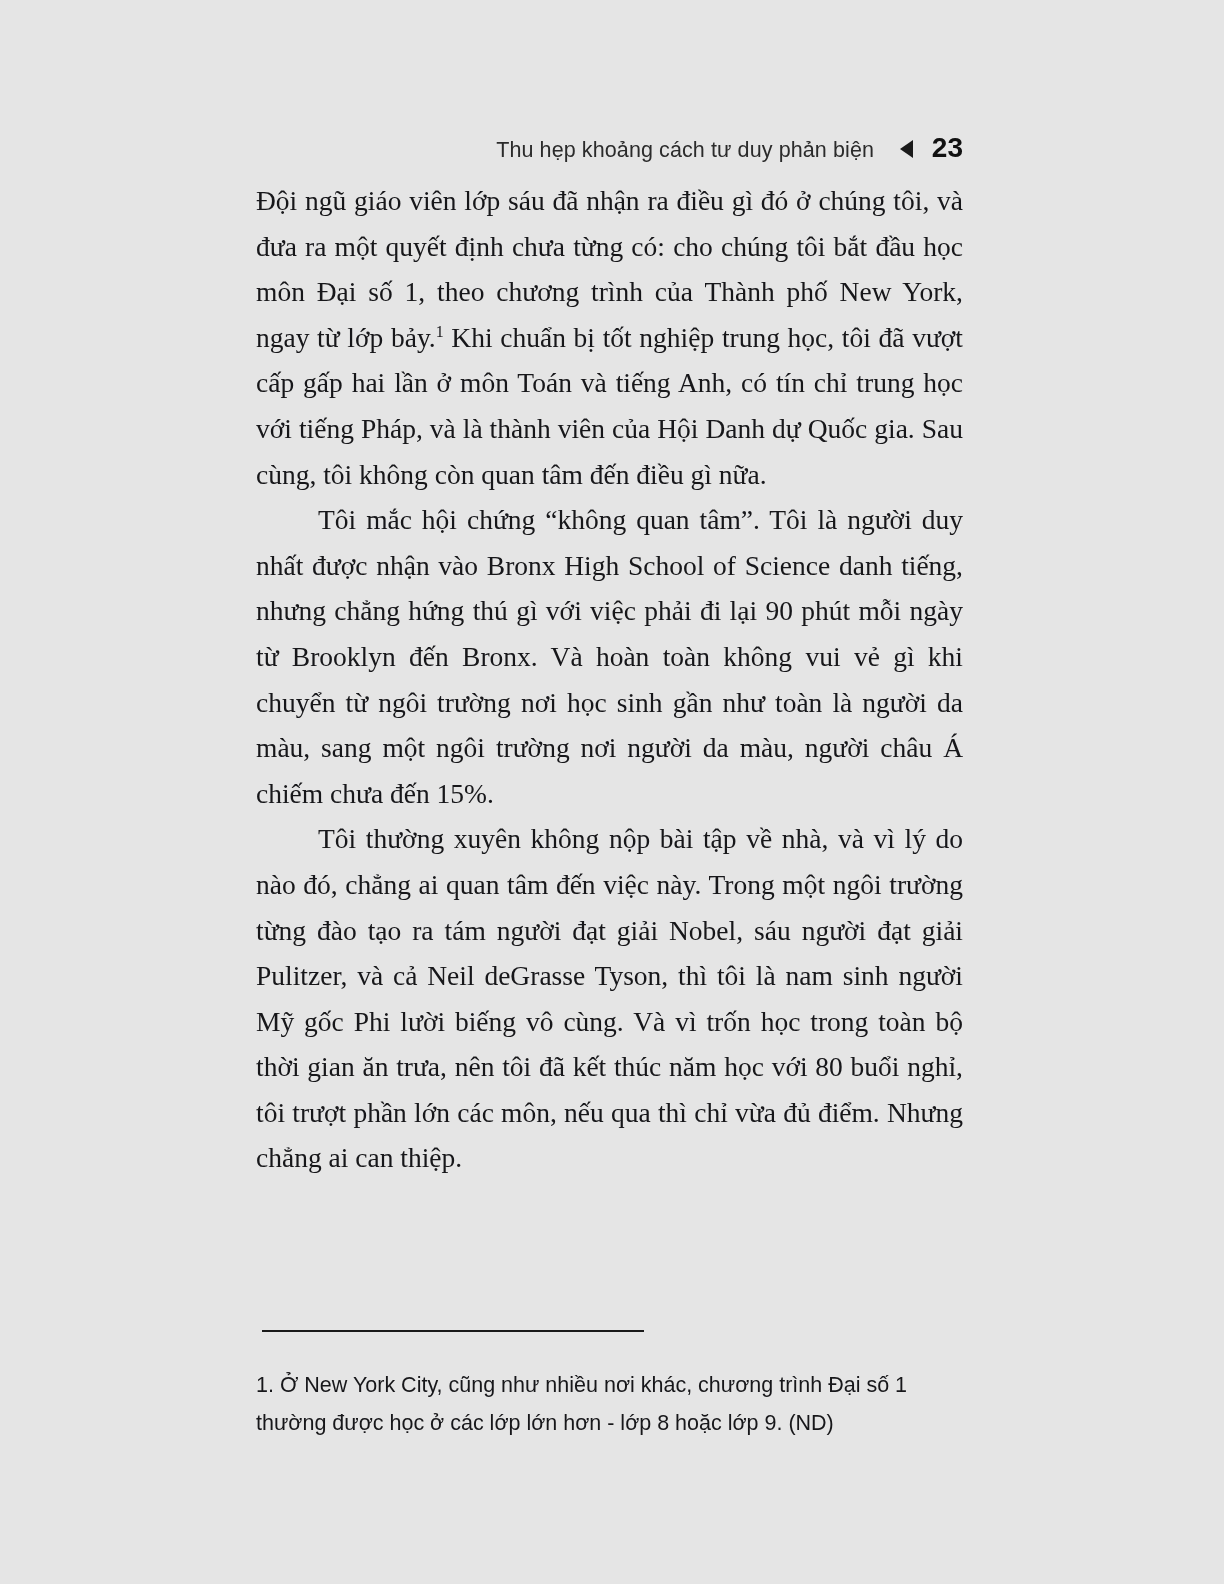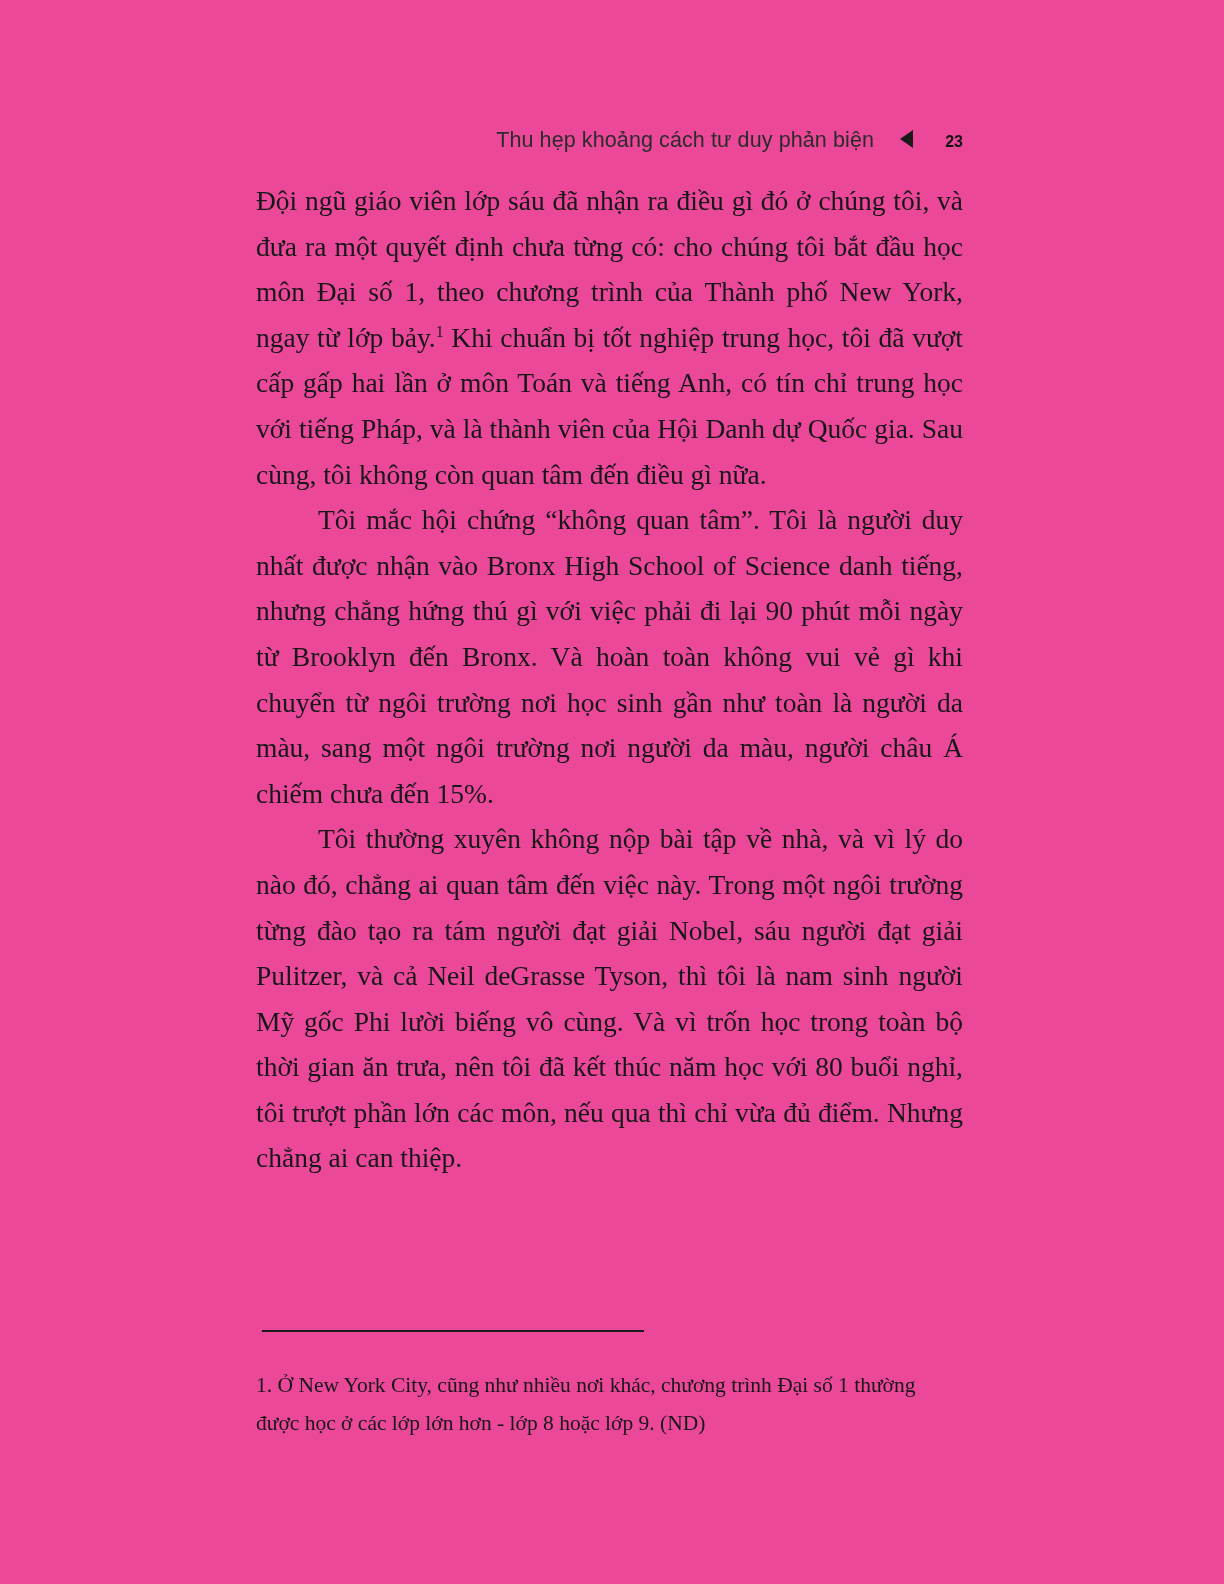--- a/index.html
+++ b/index.html
@@ -5,21 +5,21 @@
   html, body {
     margin: 0;
     padding: 0;
     background: #ffffff;
   }
 
   .page {
     position: relative;
     width: 1224px;
     height: 1584px;
-    background: #ec4899;
+    background: #e5e5e5;
     overflow: hidden;
     box-sizing: border-box;
   }
 
   
   .running-head {
     position: absolute;
     left: 256px;
     top: 106px;
     width: 707px;
@@ -45,21 +45,21 @@
     margin: 0 12px 0 26px;
     border-top: 9px solid transparent;
     border-bottom: 9px solid transparent;
     border-right: 13px solid #1a1a1a;
     position: relative;
     top: 1px;
   }
 
   .running-head-folio {
     font-family: "Liberation Sans", sans-serif;
-    font-size: 16px;
+    font-size: 28px;
     font-weight: 700;
     color: #111111;
     line-height: 1;
     min-width: 38px;
     text-align: right;
     margin-top: 28px;
   }
 
   
   .textblock {
@@ -100,21 +100,21 @@
   }
 
   .footnote-rule {
     width: 382px;
     height: 2px;
     background: #1a1a1a;
     margin: 0 0 34px 6px;
   }
 
   .footnote-text {
-    font-family: Liberation Serif, serif;
+    font-family: Liberation Sans, sans-serif;
     font-size: 21.5px;
     line-height: 38px;
     color: #17171a;
     text-align: left;
     margin: 0;
     width: 707px;
   }
 </style>
 </head>
 <body>

